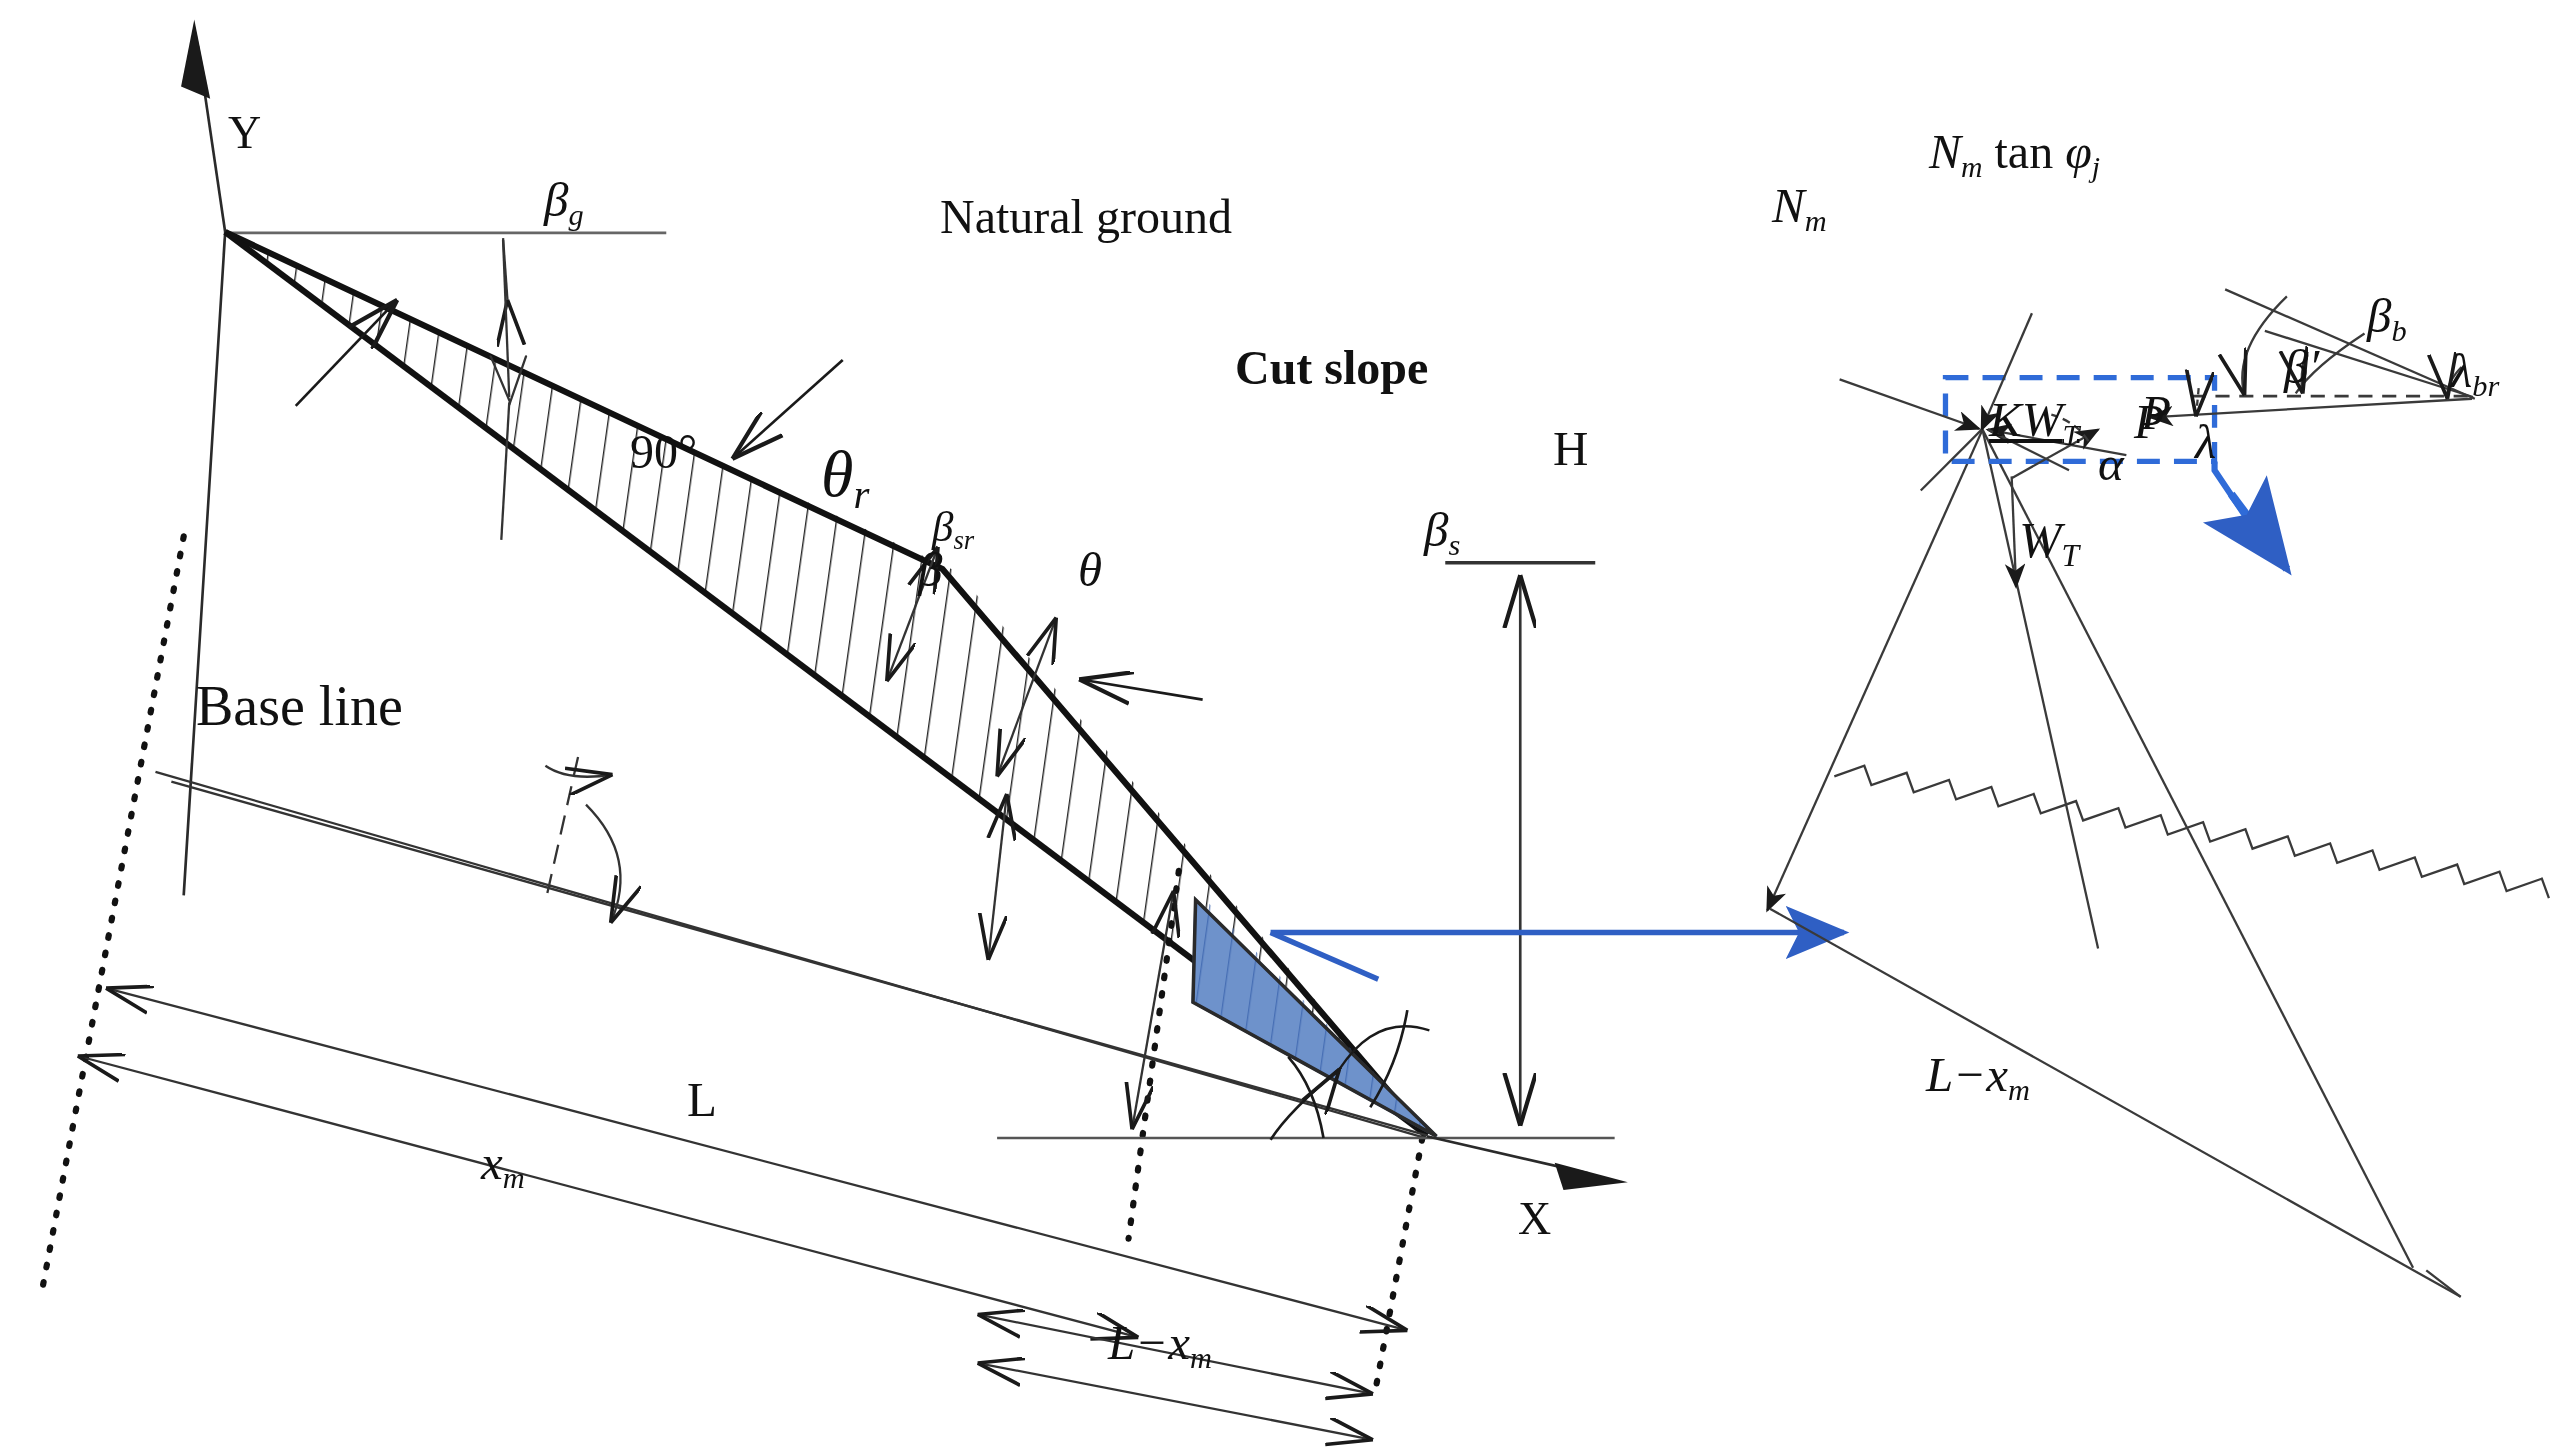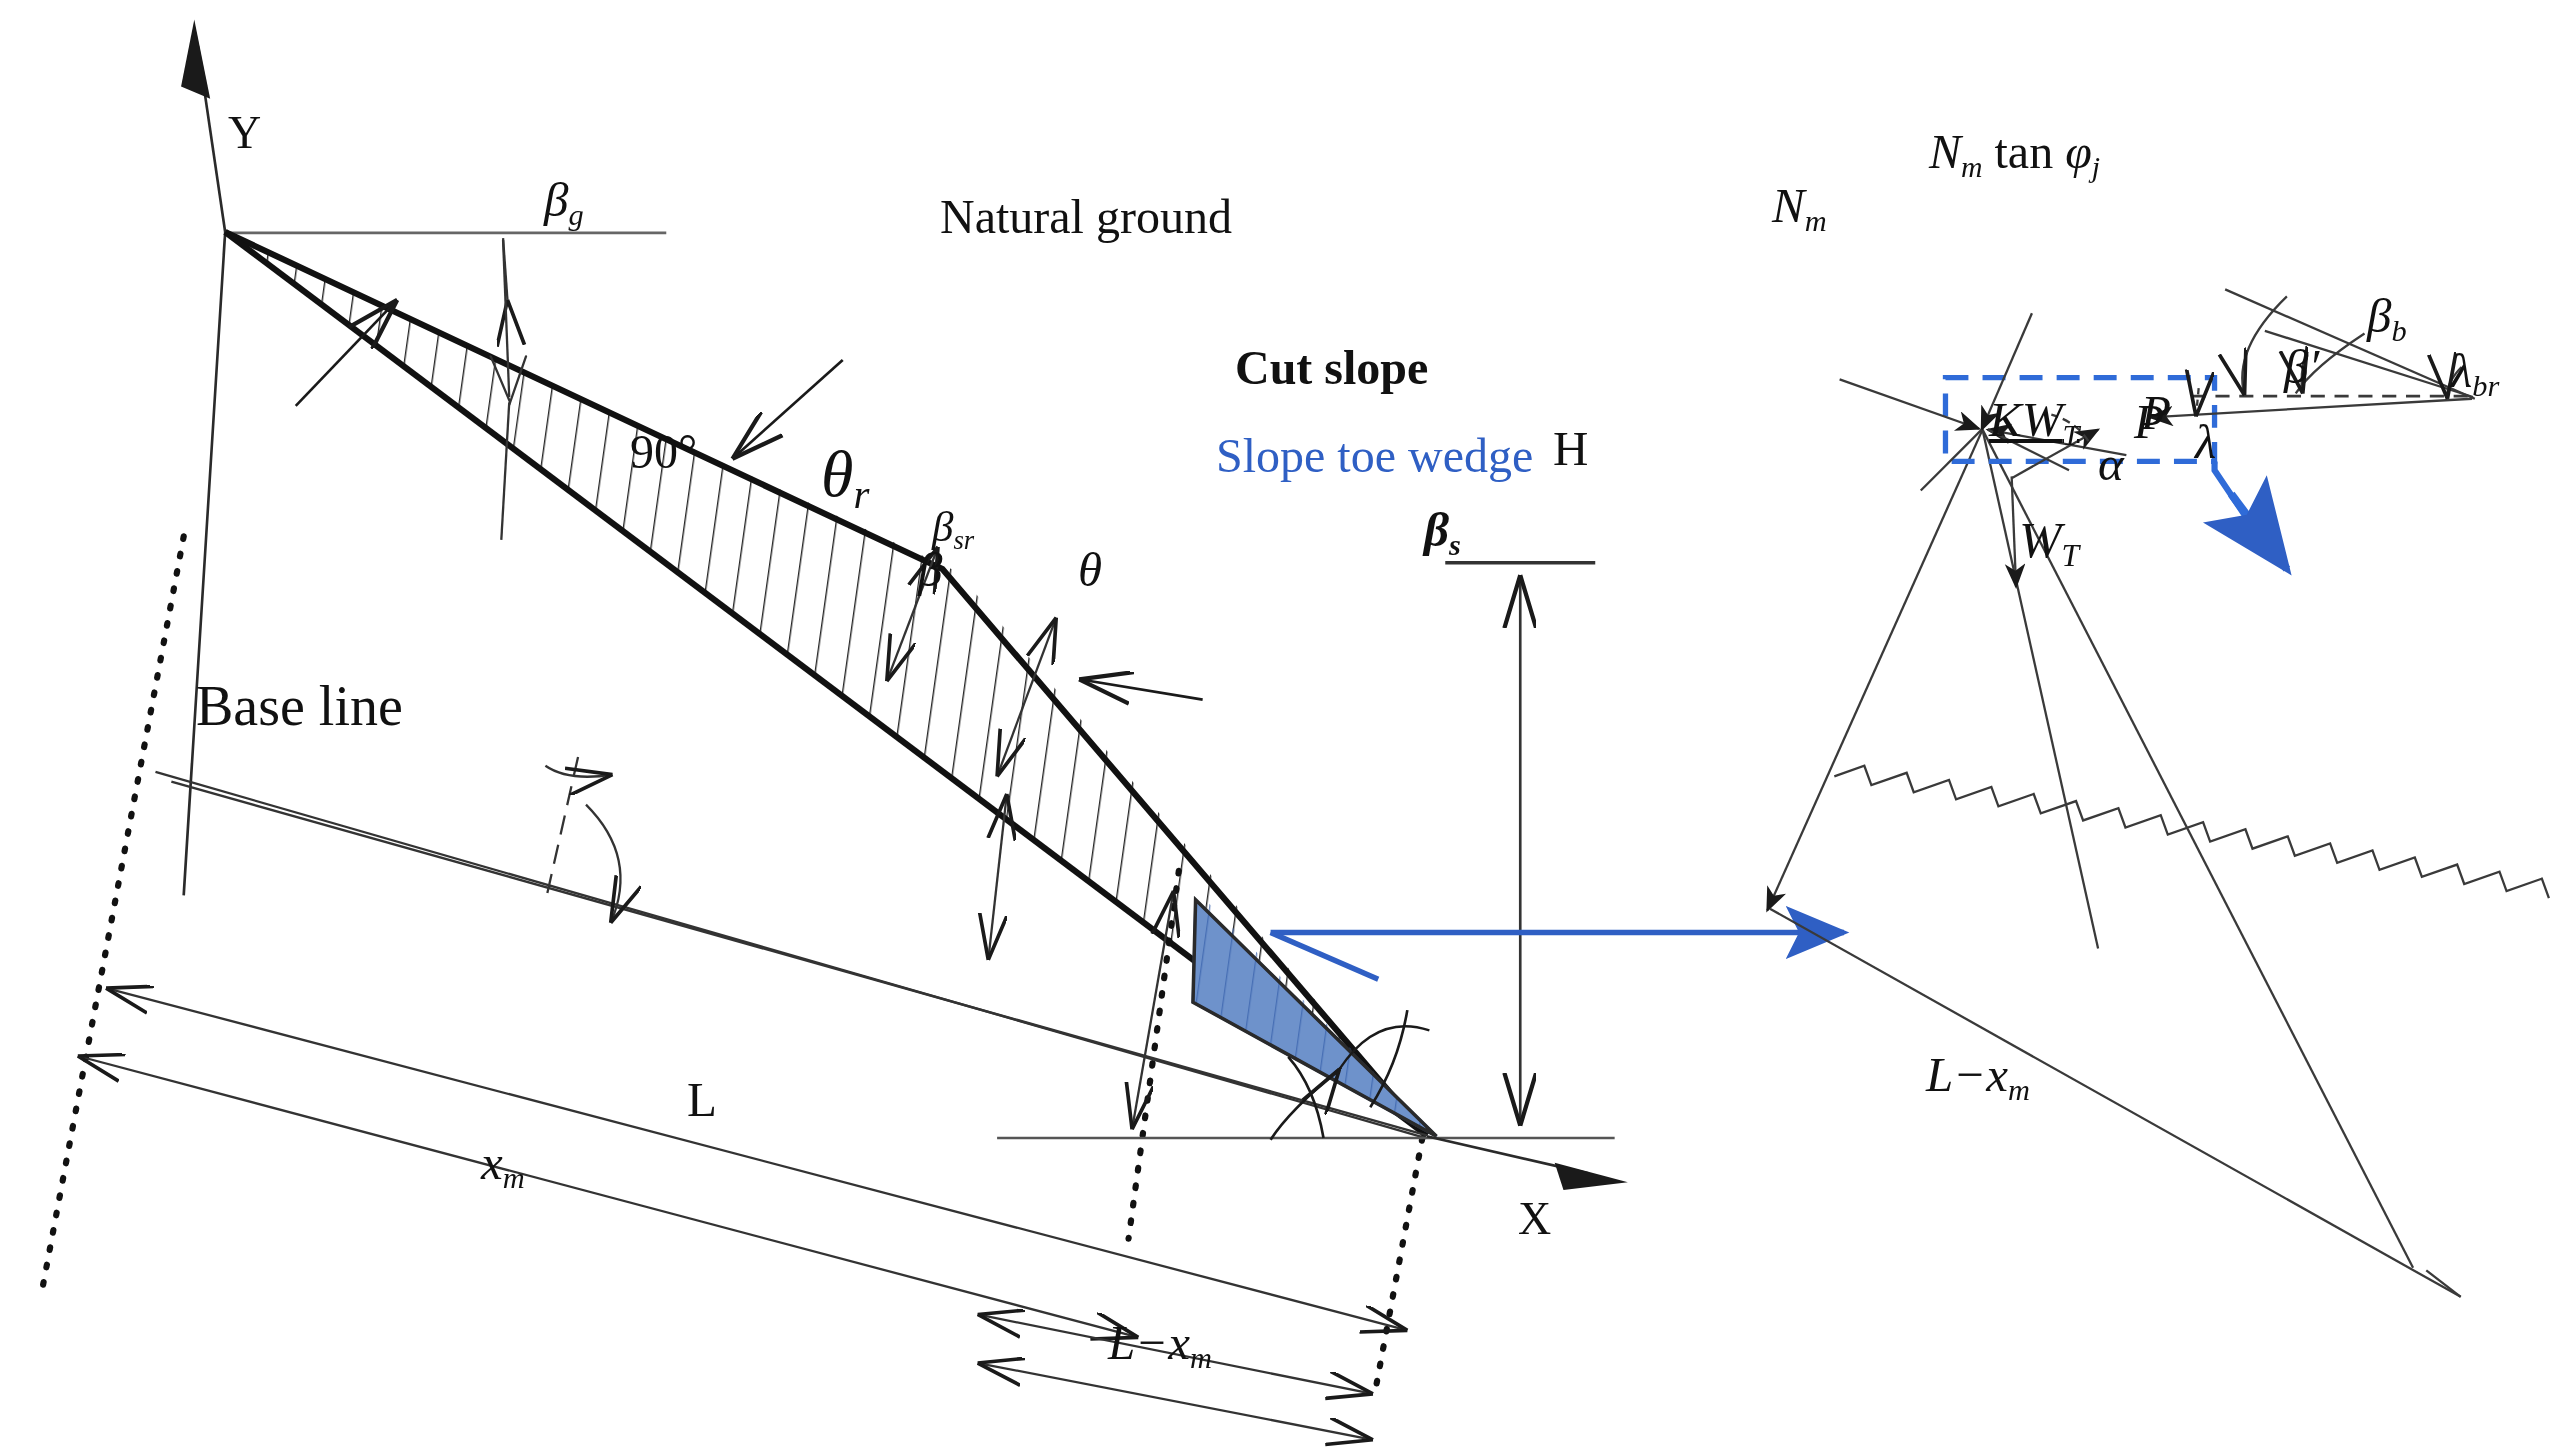--- a/index.html
+++ b/index.html
@@ -247,41 +247,40 @@
   </g>
 
 </svg>
 
 <div class="lbl" style="left:228px;top:110px;font-size:46px;">Y</div>
 <div class="lbl" style="left:1518px;top:1196px;font-size:46px;">X</div>
 
 <div class="lbl" style="left:940px;top:193px;font-size:48px;text-align:right;">Natural ground</div>
 <div class="lbl" style="left:196px;top:678px;font-size:56px;">Base line</div>
 <div class="lbl" style="left:1235px;top:344px;font-size:48px;font-weight:bold;">Cut slope</div>
-<div class="lbl blue" style="left:1216px;top:432px;font-size:48px;">Slope toe wedge</div>
 
 <div class="lbl lbl-it" style="left:544px;top:175px;font-size:49px;">
   <span>β</span><span class="sub">g</span>
 </div>
 
 <div class="lbl" style="left:618px;top:428px;font-size:48px;margin-left:12px;">90°</div>
 
 <div class="lbl lbl-it" style="left:821px;top:441px;font-size:66px;">
   <span>θ</span><span class="sub">r</span>
 </div>
 
 <div class="lbl lbl-it" style="left:932px;top:505px;font-size:43px;font-family:Liberation Serif, serif;">
   <span>β</span><span class="sub">sr</span>
 </div>
 
 <div class="lbl lbl-it" style="left:918px;top:545px;font-size:49px;">β</div>
 
 <div class="lbl lbl-it" style="left:1078px;top:545px;font-size:49px;">θ</div>
 
-<div class="lbl lbl-it" style="left:1424px;top:505px;font-size:49px;font-weight:bold;">
+<div class="lbl lbl-it" style="left:1424px;top:505px;font-size:49px;">
   <span>β</span><span class="sub">s</span>
 </div>
 
 <div class="lbl" style="left:1553px;top:424px;font-size:49px;">H</div>
 
 <div class="lbl" style="left:687px;top:1075px;font-size:49px;">L</div>
 
 <div class="lbl lbl-it" style="left:481px;top:1138px;font-size:49px;">
   <span>x</span><span class="sub">m</span>
 </div>

